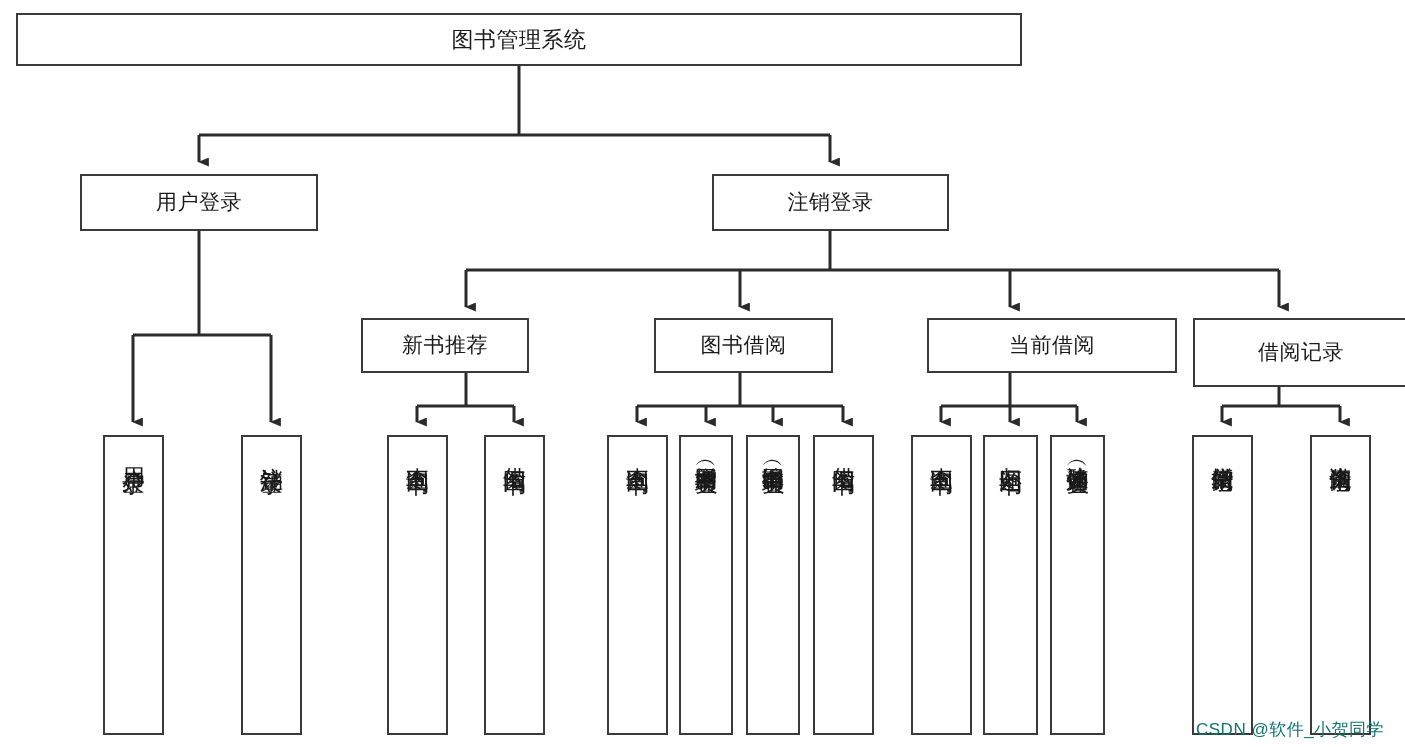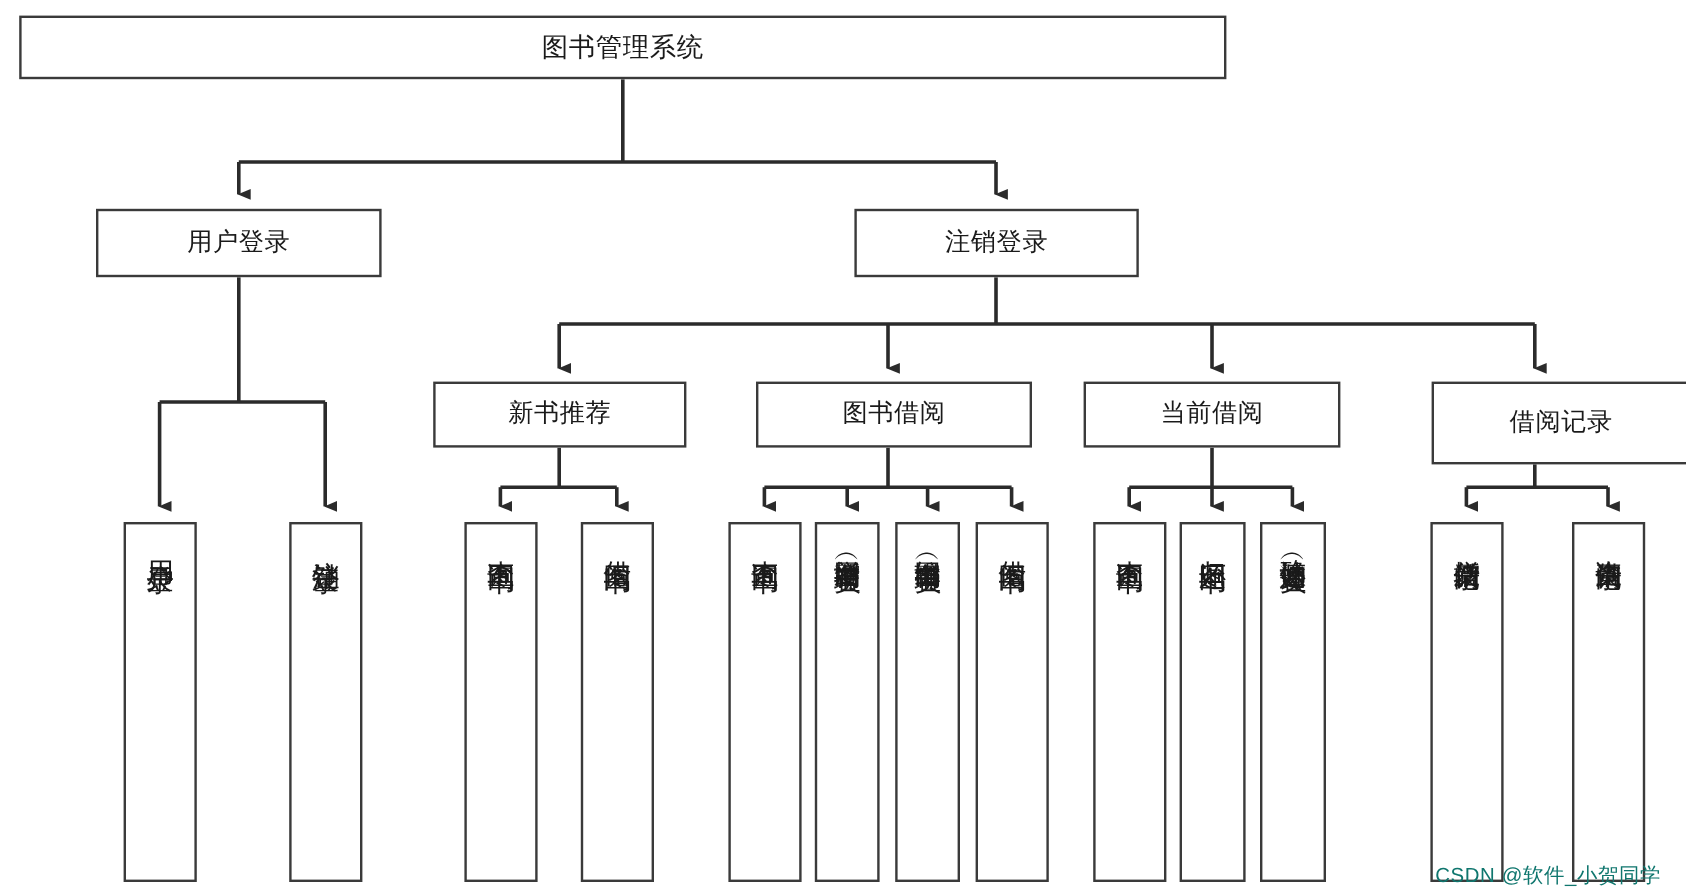--- a/index.html
+++ b/index.html
@@ -138,29 +138,29 @@
   </div>
 
   <div class="node horiz" style="left:80px; top:174px; width:238px; height:57px;">
     <span class="label">用户登录</span>
   </div>
 
   <div class="node horiz" style="left:712px; top:174px; width:237px; height:57px;">
     <span class="label">注销登录</span>
   </div>
 
-  <div class="node horiz" style="left:361px; top:318px; width:211px; height:55px;">
+  <div class="node horiz" style="left:361px; top:318px; width:168px; height:55px;">
     <span class="label">新书推荐</span>
   </div>
 
-  <div class="node horiz" style="left:630px; top:318px; width:230px; height:55px;">
+  <div class="node horiz" style="left:654px; top:318px; width:179px; height:55px;">
     <span class="label">图书借阅</span>
   </div>
 
-  <div class="node horiz" style="left:903px; top:318px; width:214px; height:55px;">
+  <div class="node horiz" style="left:927px; top:318px; width:250px; height:55px;">
     <span class="label">当前借阅</span>
   </div>
 
   <div class="node horiz" style="left:1172px; top:318px; width:216px; height:69px;margin-left:21px;">
     <span class="label">借阅记录</span>
   </div>
 
   <div class="node vert" style="left:103px; top:435px; width:61px; height:300px;">
     <span class="label">用户登录</span>
   </div>

